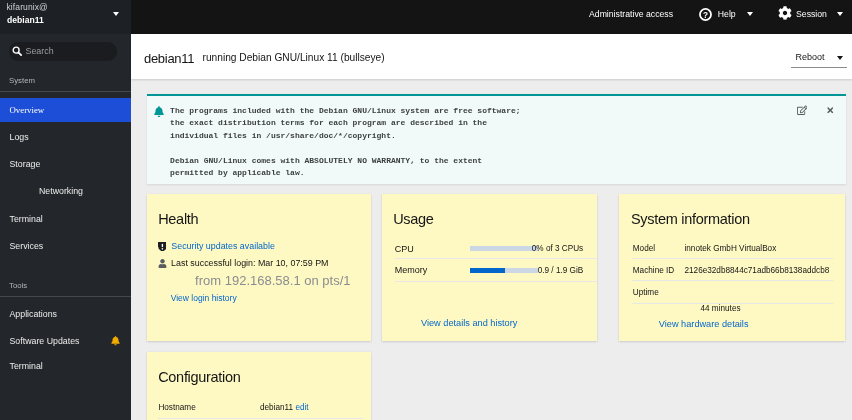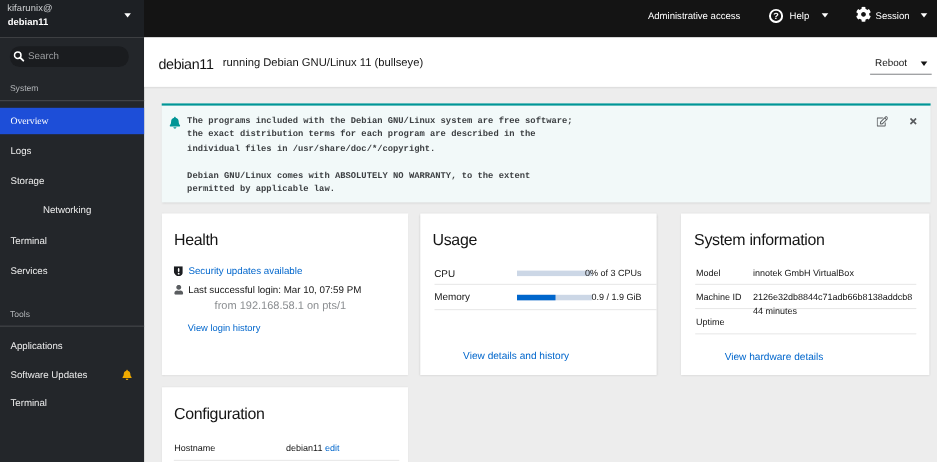--- a/index.html
+++ b/index.html
@@ -36,32 +36,32 @@
 #reboot .caretd { position:absolute; right:4.5px; top:8px; }
 
 
 #alert { position:absolute; left:146.5px; top:93.7px; width:699px; height:90.6px; background:#f2f9f9; border-top:2.4px solid #009596; box-shadow:0 1px 2px rgba(0,0,0,0.1); }
 #alert .bell { position:absolute; left:7.5px; top:10px; }
 #alert pre { position:absolute; left:23.6px; top:9.2px; font-family:"Liberation Mono",monospace; font-size:8px; font-weight:bold; line-height:12.4px; color:#3c3f42; }
 #alert .edit { position:absolute; left:650px; top:9.5px; }
 #alert .close { position:absolute; left:679px; top:10.5px; }
 
 
-.card { position:absolute; background:#ffffff; box-shadow:0 1px 2px rgba(3,3,3,0.13), 0 0 1px rgba(3,3,3,0.07); }
+.card { position:absolute; background:#fef9c3; box-shadow:0 1px 2px rgba(3,3,3,0.13), 0 0 1px rgba(3,3,3,0.07); }
 #health { left:146.5px; top:193.5px; width:224.5px; height:147px; }
 #usage  { left:381.5px; top:193.5px; width:215px; height:147px; }
 #sysinfo{ left:619.3px; top:193.5px; width:226.2px; height:147px; }
 #config { left:146.5px; top:352px; width:224.5px; height:75px; }
 .ctitle { position:absolute; left:11.7px; top:17.3px; font-size:14.5px; color:#151515; letter-spacing:-0.3px; }
 a.lnk { color:#06c; text-decoration:none; }
 
 
 #health .row1 { position:absolute; left:24.8px; top:47.8px; font-size:8.9px; }
 #health .row2 { position:absolute; left:24.6px; top:64.5px; font-size:8.9px; color:#151515; white-space:nowrap; }
-#health .row3 { position:absolute; left:24.6px; top:79px; font-size:10px; color:#8a8d90;padding-left:24px; }
+#health .row3 { position:absolute; left:24.6px; top:79px; font-size:13px; color:#8a8d90;padding-left:24px; }
 #health .row4 { position:absolute; left:24.2px; top:99.5px; font-size:8.5px; }
 .hicon { position:absolute; left:11px; }
 
 
 #usage .lab { position:absolute; left:13.2px; font-size:9px; color:#151515; }
 #usage .val { position:absolute; right:13.3px; font-size:8.2px; color:#151515; }
 .udiv { position:absolute; left:13.2px; width:202.3px; height:1px; background:#e8e8e8; }
 .bar { position:absolute; left:88.5px; width:68px; height:5px; background:#ccd7e6; }
 .bar .fill { position:absolute; left:0; top:0; height:5px; background:#06c; }
 .vlink { position:absolute; font-size:9.2px;margin-left:26px; }
@@ -185,21 +185,21 @@
 
 <div class="card" id="sysinfo">
   <div class="ctitle">System information</div>
   <div class="lab" style="top:50.9px;">Model</div>
   <div class="val" style="top:50.9px;">innotek GmbH VirtualBox</div>
   <div class="sdiv" style="top:64.5px;"></div>
   <div class="lab" style="top:72.2px;">Machine ID</div>
   <div class="val" style="top:72.2px;">2126e32db8844c71adb66b8138addcb8</div>
   <div class="sdiv" style="top:86.9px;"></div>
   <div class="lab" style="top:94px;">Uptime</div>
-  <div class="val" style="top:84px;">44 minutes</div>
+  <div class="val" style="top:110px;margin-left:16px;">44 minutes</div>
   <div class="sdiv" style="top:109.5px;"></div>
   <div class="vlink" style="left:13.5px; top:125.8px;"><a class="lnk">View hardware details</a></div>
 </div>
 
 <div class="card" id="config">
   <div class="ctitle">Configuration</div>
   <div class="lab">Hostname</div>
   <div class="val">debian11 <a class="lnk">edit</a></div>
   <div class="cdiv"></div>
 </div>

